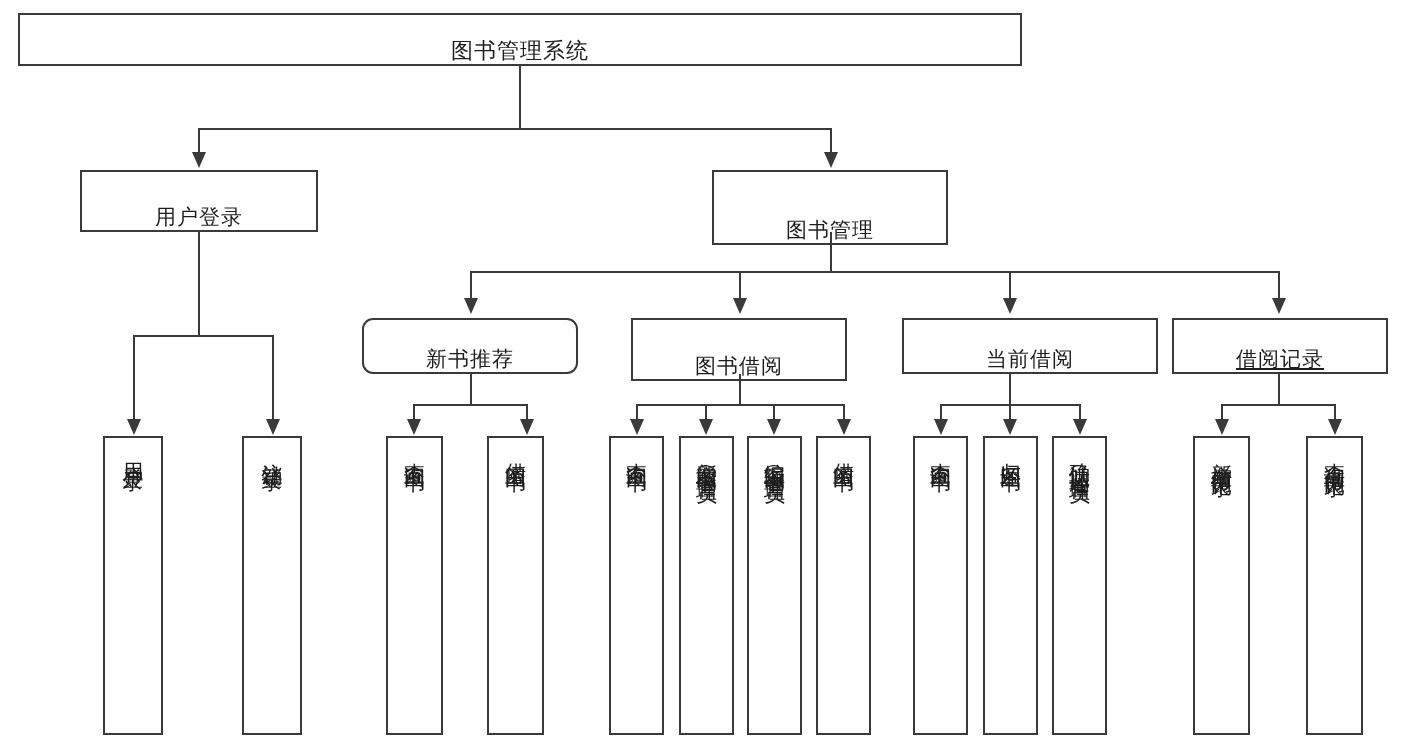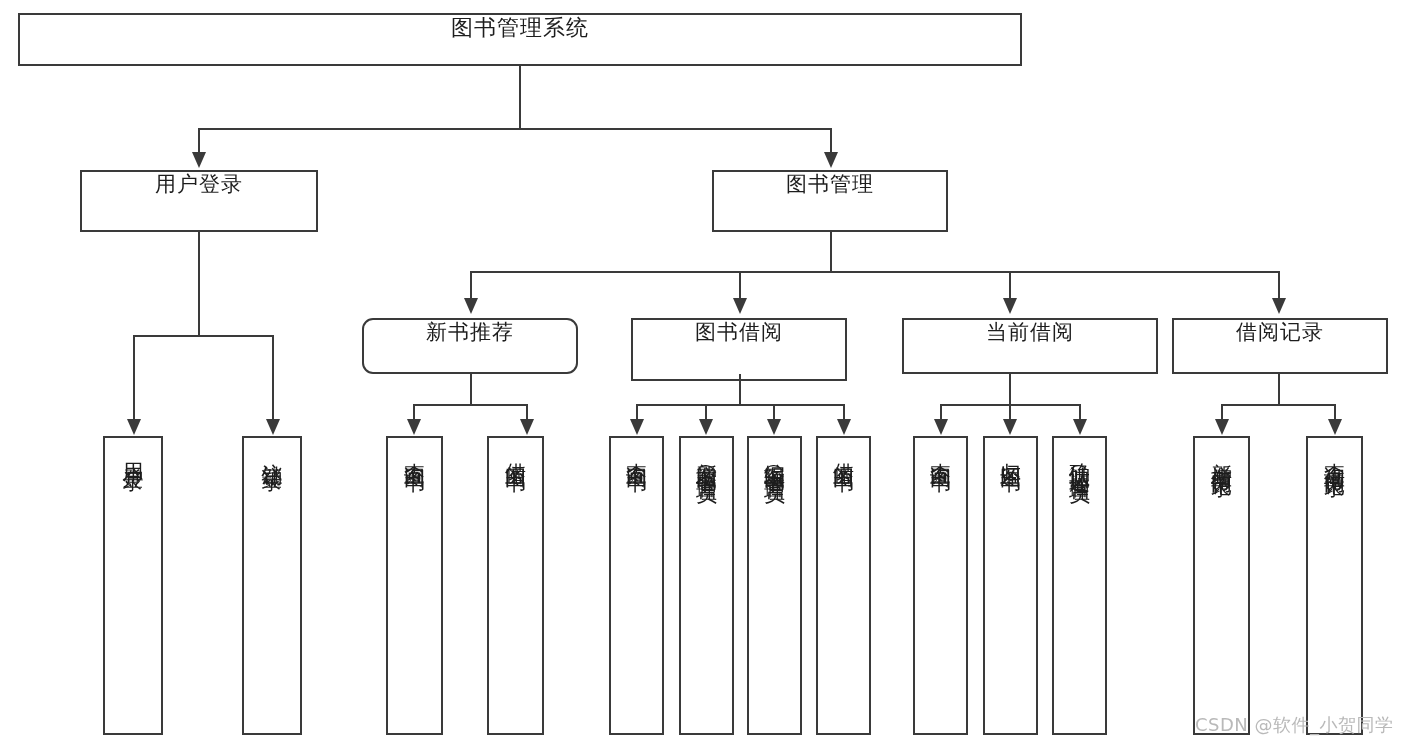--- a/index.html
+++ b/index.html
@@ -20,21 +20,21 @@
     overflow: hidden;
   }
   
   .node {
     position: absolute;
     box-sizing: border-box;
     border: 2px solid #3a3a3a;
     background: #ffffff;
     color: #1d1d1d;
     display: flex;
-    align-items: flex-start;
+    align-items: flex-end;
     justify-content: center;
     text-align: center;
   }
   .node.horiz {
     font-size: 21px;
     letter-spacing: 1px;
     line-height: 1.2;
   }
   .node.root {
     font-size: 22px;
@@ -94,21 +94,21 @@
   <div class="hline" style="left:198px; top:128px; width:634px;"></div>
 
   <div class="vline" style="left:198px; top:128px; height:25px;"></div>
   <div class="arrow" style="left:192px; top:152px;"></div>
   <div class="vline" style="left:830px; top:128px; height:25px;"></div>
   <div class="arrow" style="left:824px; top:152px;"></div>
 
   <div class="node horiz" style="left:80px; top:170px; width:238px; height:62px;">
     <span>用户登录</span>
   </div>
-  <div class="node horiz" style="left:712px; top:170px; width:236px; height:62px;">
+  <div class="node horiz" style="left:712px; top:170px; width:236px; height:75px;">
     <span>图书管理</span>
   </div>
 
   <div class="vline" style="left:198px; top:232px; height:104px;"></div>
   <div class="hline" style="left:133px; top:335px; width:140px;"></div>
   <div class="vline" style="left:133px; top:335px; height:85px;"></div>
   <div class="arrow" style="left:127px; top:419px;"></div>
   <div class="vline" style="left:272px; top:335px; height:85px;"></div>
   <div class="arrow" style="left:266px; top:419px;"></div>
 
@@ -125,21 +125,21 @@
 
   <div class="node horiz" style="left:362px; top:318px; width:216px; height:56px;border-radius:11px;">
     <span>新书推荐</span>
   </div>
   <div class="node horiz" style="left:631px; top:318px; width:216px; height:63px;">
     <span>图书借阅</span>
   </div>
   <div class="node horiz" style="left:902px; top:318px; width:256px; height:56px;">
     <span>当前借阅</span>
   </div>
-  <div class="node horiz" style="left:1172px; top:318px; width:216px; height:56px;">
+  <div class="node horiz" style="left:1172px; top:318px; width:216px; height:56px;text-decoration:underline;">
     <span>借阅记录</span>
   </div>
 
   <div class="vline" style="left:470px; top:374px; height:31px;"></div>
   <div class="hline" style="left:413px; top:404px; width:114px;"></div>
   <div class="vline" style="left:413px; top:404px; height:16px;"></div>
   <div class="arrow" style="left:407px; top:419px;"></div>
   <div class="vline" style="left:526px; top:404px; height:16px;"></div>
   <div class="arrow" style="left:520px; top:419px;"></div>
 
@@ -207,15 +207,14 @@
     <span class="vtext">确认归还（管理员）</span>
   </div>
 
   <div class="node vert" style="left:1193px; top:436px; width:57px; height:299px;">
     <span class="vtext">新增借阅记录</span>
   </div>
   <div class="node vert" style="left:1306px; top:436px; width:57px; height:299px;">
     <span class="vtext">查询借阅记录</span>
   </div>
 
-  <div id="watermark" style="left:1195px; top:713px;">CSDN @软件_小贺同学</div>
 
 </div>
 
 </body></html>

